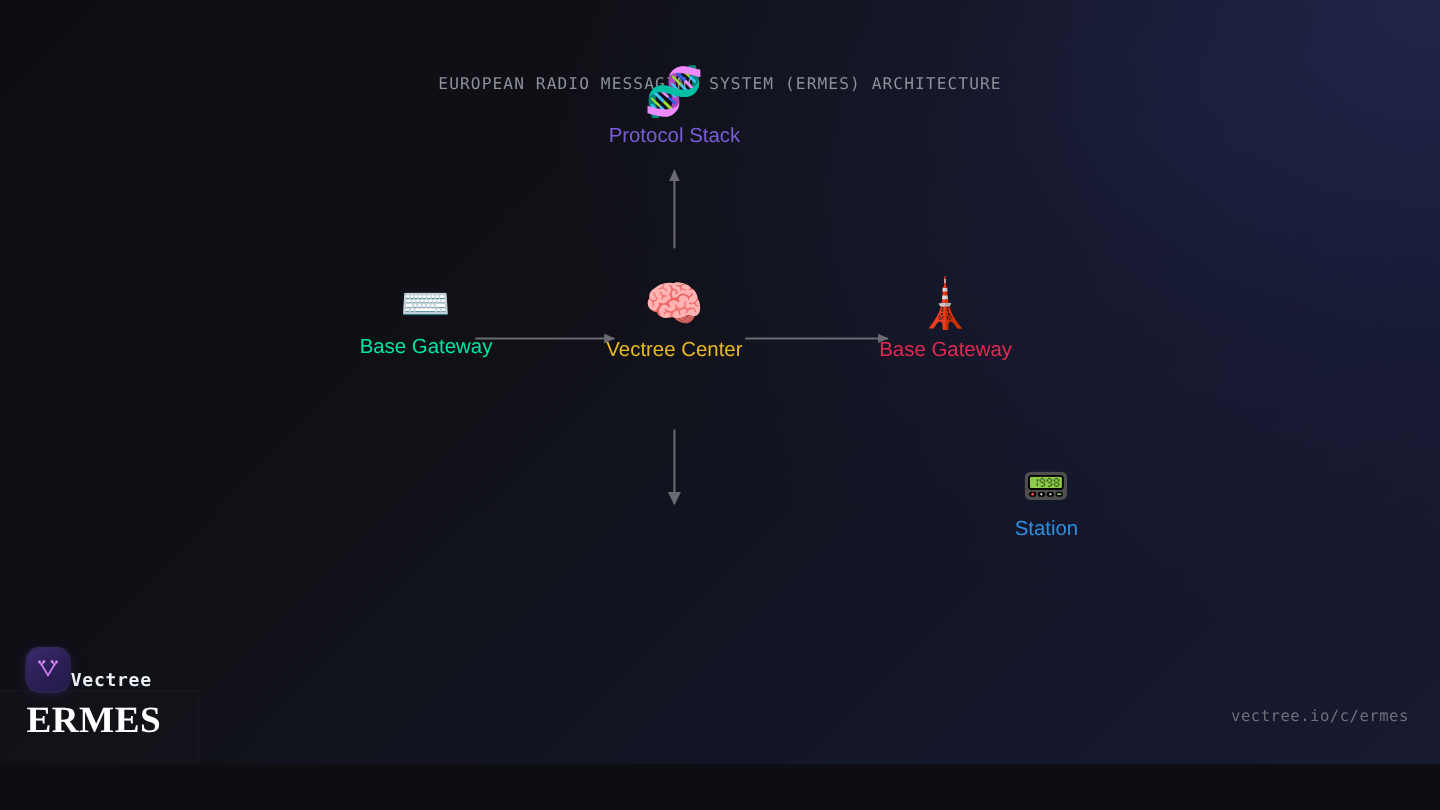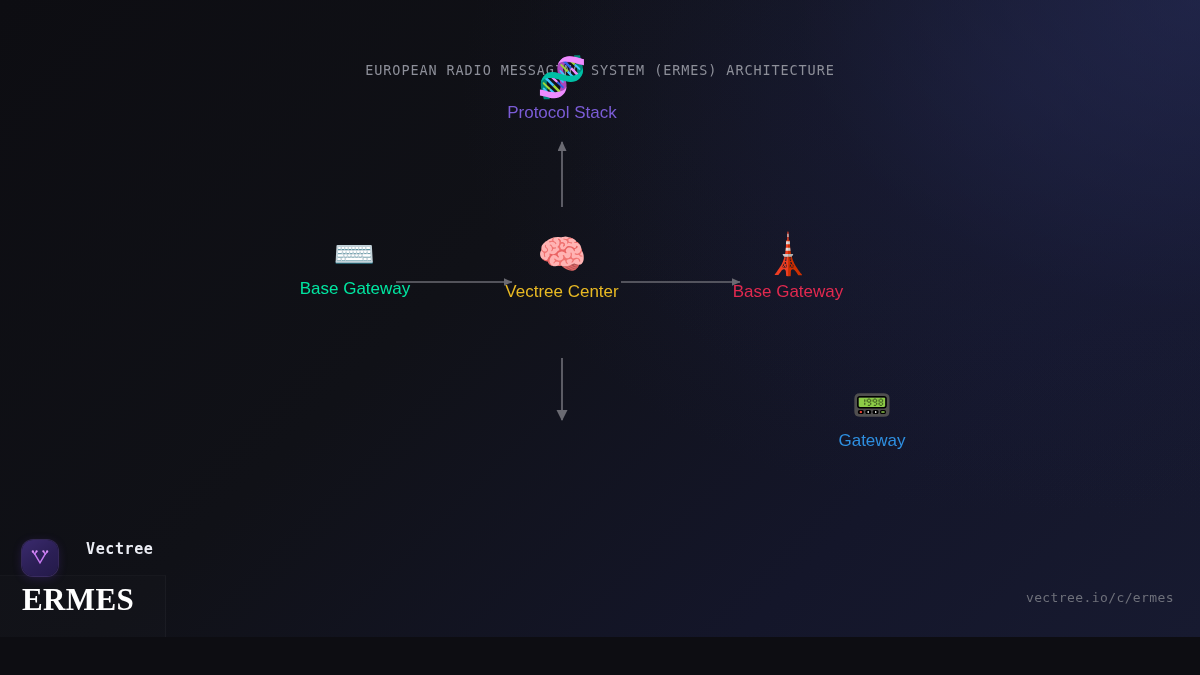--- a/index.html
+++ b/index.html
@@ -95,22 +95,22 @@
   .brand {
     position:absolute;
     left:22px;
     bottom:22px;
     display:flex;
     flex-direction:column;
     gap:8px;
   }
   .brand-row {
     display:flex;
-    align-items:flex-start;
-    gap:28px;
+    align-items:flex-end;
+    gap:1px;
   }
   .brand-logo {
     width:36px; height:36px;
     border-radius:11px;
     background:linear-gradient(145deg,#3a2a6d 0%,#2b1f55 55%,#241a4a 100%);
     box-shadow:0 0 0 1px rgba(160,120,255,0.22), 0 2px 10px rgba(90,50,180,0.30);
     display:flex; align-items:center; justify-content:center;
     flex:0 0 auto;
   }
   .brand-name {
@@ -193,21 +193,21 @@
     <div class="node-label" style="color:#e8b923">Vectree Center</div>
   </div>
 
   <div class="node" id="node-base">
     <div class="node-emoji">🗼</div>
     <div class="node-label" style="color:#e2294f">Base Gateway</div>
   </div>
 
   <div class="node" id="node-receiver">
     <div class="node-emoji">📟</div>
-    <div class="node-label" style="color:#2e8fe0">Gateway</div>
+    <div class="node-label" style="color:#2e8fe0">Station</div>
   </div>
 
   <div class="brand">
     <div class="brand-row">
       <div class="brand-logo">
         <svg width="22" height="22" viewBox="0 0 24 24" xmlns="http://www.w3.org/2000/svg">
           <g stroke="#c779f0" stroke-width="1.6" fill="none" stroke-linecap="round">
             <path d="M6.2 7.6 L12 17.2 L17.8 7.6"></path>
             <path d="M6.2 7.6 L4.2 5.2"></path>
             <path d="M6.2 7.6 L8.1 5.0"></path>

